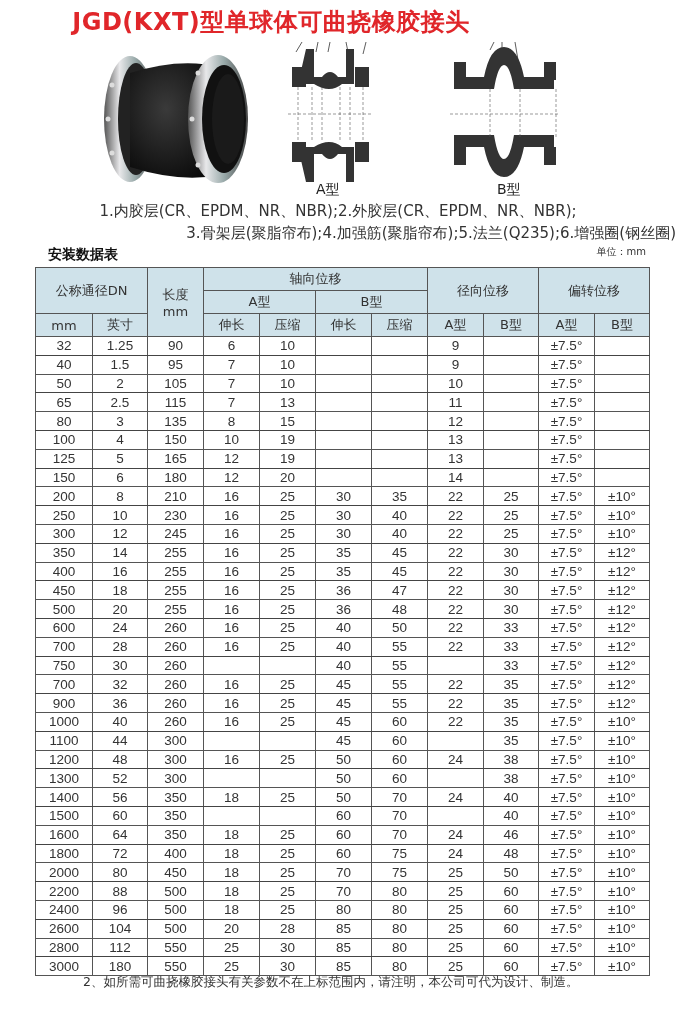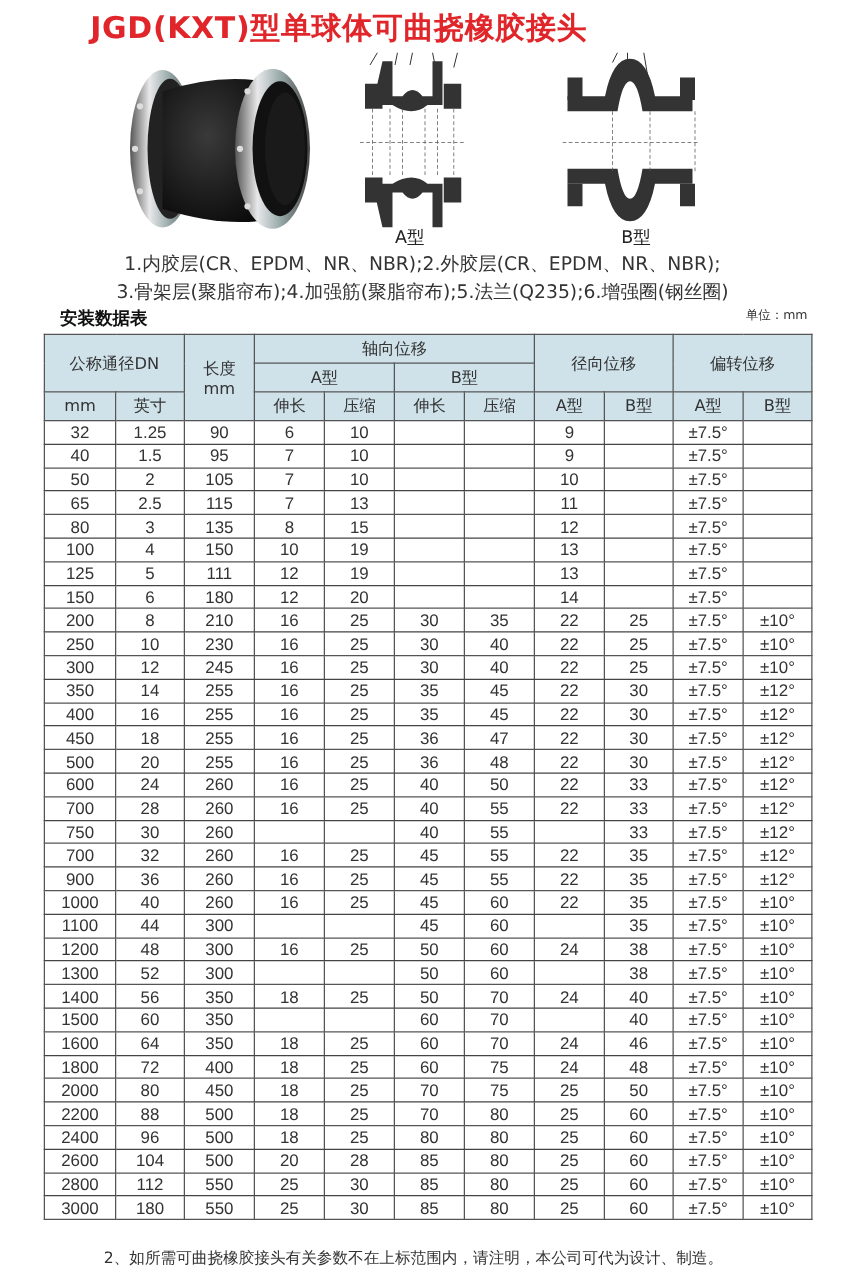--- a/index.html
+++ b/index.html
@@ -10,21 +10,21 @@
   .diagram-label{position:absolute;font-size:14px;color:#222;font-family:"DejaVu Sans",sans-serif;}
   .legend{position:absolute;left:0;width:676px;text-align:center;font-size:15px;color:#333;font-family:"DejaVu Sans",sans-serif;}
   .section-title{position:absolute;left:48px;top:246px;font-size:14px;font-weight:bold;color:#111;font-family:"DejaVu Sans",sans-serif;}
   .unit{position:absolute;right:36px;top:245px;font-size:10px;color:#333;font-family:"DejaVu Sans",sans-serif;}
   table{position:absolute;left:35px;top:267px;width:614px;border-collapse:collapse;table-layout:fixed;font-size:13.5px;}
   th,td{border:1px solid #555;text-align:center;padding:0;}
   th{background:#cfe2ea;font-weight:normal;color:#333;font-size:13px;font-family:"DejaVu Sans",sans-serif;height:22px;}
   td{height:17.8px;line-height:17px;color:#333;}
   tbody tr:nth-child(odd) td{border-bottom:1.5px solid #444;}
   .notes{position:absolute;left:35px;top:970px;font-size:12.5px;color:#333;line-height:23px;font-family:"DejaVu Sans",sans-serif;}
-  .notes .indent{padding-left:48px;margin-top:24px;}
+  .notes .indent{padding-left:48px;}
 </style>
 </head>
 <body>
 
 <div class="title">JGD(KXT)型单球体可曲挠橡胶接头</div>
 
 <svg class="photo" viewBox="0 0 175 135">
   <defs>
     <linearGradient id="steel" x1="0" x2="1">
       <stop offset="0" stop-color="#555"></stop>
@@ -94,21 +94,21 @@
   <g stroke="#555" stroke-width="0.6" stroke-dasharray="3,2">
     <line x1="40" y1="47" x2="40" y2="95"></line>
       <line x1="70" y1="47" x2="70" y2="95"></line>
       <line x1="106" y1="47" x2="106" y2="95"></line>
     <line x1="0" y1="72" x2="110" y2="72"></line>
   </g>
 </svg>
 <div class="diagram-label" style="left:497px;top:181px;">B型</div>
 
 <div class="legend" style="top:202px;">1.内胶层(CR、EPDM、NR、NBR);2.外胶层(CR、EPDM、NR、NBR);</div>
-<div class="legend" style="top:224px;">3.骨架层(聚脂帘布);4.加强筋(聚脂帘布);5.法兰(Q235);6.增强圈(钢丝圈)</div>
+<div class="legend" style="top:224px;text-align:right;">3.骨架层(聚脂帘布);4.加强筋(聚脂帘布);5.法兰(Q235);6.增强圈(钢丝圈)</div>
 
 <div class="section-title">安装数据表</div>
 <div class="unit">单位：mm</div>
 
 <table>
   <colgroup>
     <col style="width:57px">
       <col style="width:55px">
       <col style="width:56px">
     <col style="width:56px">
@@ -223,21 +223,21 @@
         <td></td>
         <td></td>
         <td>13</td>
         <td></td>
         <td>±7.5°</td>
         <td></td>
       </tr>
       <tr>
         <td>125</td>
         <td>5</td>
-        <td>111</td>
+        <td>165</td>
         <td>12</td>
         <td>19</td>
         <td></td>
         <td></td>
         <td>13</td>
         <td></td>
         <td>±7.5°</td>
         <td></td>
       </tr>
       <tr>

